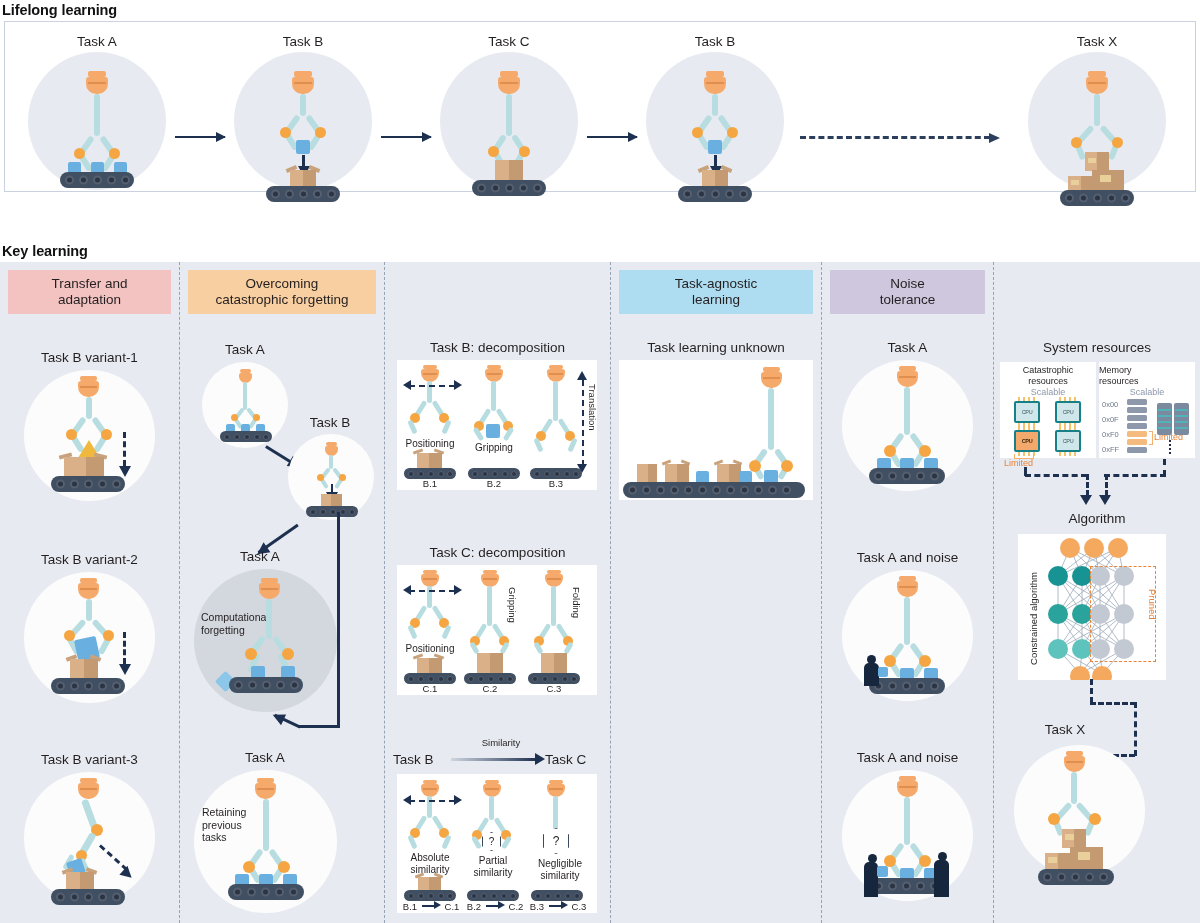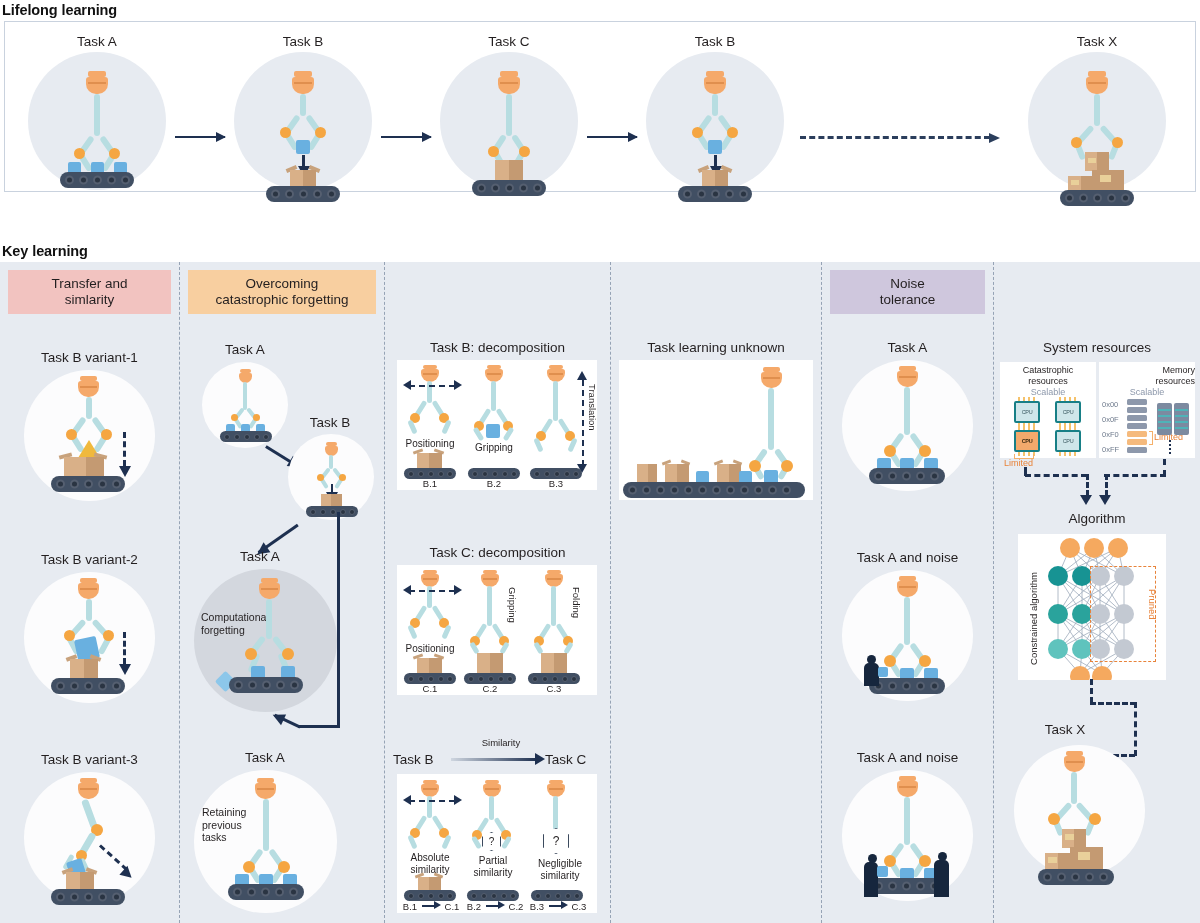--- a/index.html
+++ b/index.html
@@ -272,21 +272,21 @@
 <div id="features-panel">
 
   <div class="col-sep" style="left:179px;"></div>
   <div class="col-sep" style="left:384px;"></div>
   <div class="col-sep" style="left:610px;"></div>
   <div class="col-sep" style="left:821px;"></div>
   <div class="col-sep" style="left:993px;"></div>
 
   <div class="col" style="left:0px; width:179px;">
     <div class="col-head" style="background:#f2c3c0;">
-      <span><span>Transfer and</span><br><span>simlarity</span></span>
+      <span><span>Transfer and</span><br><span>adaptation</span></span>
     </div>
 
     <div class="sub-label" style="left:0; top:88px; width:179px;">Task B variant-1</div>
     <div class="circ" style="left:24px; top:108px; width:131px; height:131px;">
       <div class="head-cap" style="left:56px; top:6px; width:17px; height:5px;"></div>
       <div class="head" style="left:54px; top:11px; width:21px; height:16px;"></div>
       <div class="head-line" style="left:56px; top:16px; width:17px;"></div>
       <div class="arm" style="left:62px; top:27px; width:6px; height:22px;"></div>
       <div class="arm" style="left:51px; top:46px; width:6px; height:22px; transform:rotate(35deg);"></div>
       <div class="arm" style="left:73px; top:46px; width:6px; height:22px; transform:rotate(-35deg);"></div>
@@ -711,20 +711,23 @@
         <div class="wheel" style="left:43px; width:6px; height:6px; border-width:1.5px;"></div>
       </div>
       <div class="tiny" style="left:129px; top:127px; width:22px;">B.3</div>
       <div style="position:absolute; left:152px; top:131px; width:14px; height:2px; background:#1e3050;"></div>
       <div style="position:absolute; left:164px; top:127px; width:0; height:0; border-left:7px solid #1e3050; border-top:4.5px solid transparent; border-bottom:4.5px solid transparent;"></div>
       <div class="tiny" style="left:171px; top:127px; width:22px;">C.3</div>
     </div>
   </div>
 
   <div class="col" style="left:611px; width:210px;">
+    <div class="col-head" style="background:#aedcf0;">
+      <span><span>Task-agnostic</span><br><span>learning</span></span>
+    </div>
     <div class="sub-label" style="left:0; top:78px; width:210px;">Task learning unknown</div>
     <div class="wbox" style="left:8px; top:98px; width:194px; height:140px;">
       <div class="head-cap" style="left:144px; top:7px; width:17px; height:5px;"></div>
       <div class="head" style="left:142px; top:12px; width:21px; height:16px;"></div>
       <div class="head-line" style="left:144px; top:17px; width:17px;"></div>
       <div class="arm" style="left:149px; top:28px; width:6px; height:62px;"></div>
       <div class="arm" style="left:138px; top:88px; width:6px; height:20px; transform:rotate(35deg);"></div>
       <div class="arm" style="left:160px; top:88px; width:6px; height:20px; transform:rotate(-35deg);"></div>
       <div class="arm" style="left:136px; top:103px; width:6px; height:17px; transform:rotate(-30deg);"></div>
       <div class="arm" style="left:162px; top:103px; width:6px; height:17px; transform:rotate(30deg);"></div>
@@ -906,21 +909,21 @@
           <div class="pin" style="left:19px; top:21px; height:5px;"></div>
         <div class="chip" style="left:0; top:0; width:26px; height:22px;">
             <div class="chip-lbl">CPU</div>
           </div>
       </div>
     </div>
     <div class="brk" style="left:20px; top:192px; width:20px; height:5px;"></div>
     <div class="lim" style="left:10px; top:196px;">Limited</div>
 
     <div class="res-box" style="left:105px; top:100px; width:96px; height:96px;">
-      <div style="position:absolute; left:0; top:3px; width:96px; text-align:right; font-size:9px; line-height:10.5px;">
+      <div style="position:absolute; left:0; top:3px; width:96px; text-align:left; font-size:9px; line-height:10.5px;">
         <span>Memory</span><br><span>resources</span>
       </div>
       <div style="position:absolute; left:0; top:25px; width:96px; text-align:center; font-size:9px; color:#8d98ab;">Scalable</div>
 
       <div class="hexlbl" style="left:3px; top:38px;">0x00</div>
       <div class="hexlbl" style="left:3px; top:53px;">0x0F</div>
       <div class="hexlbl" style="left:3px; top:68px;">0xF0</div>
       <div class="hexlbl" style="left:3px; top:83px;">0xFF</div>
 
       <div class="memrow" style="left:28px; top:37px; width:20px; height:6px;"></div>

